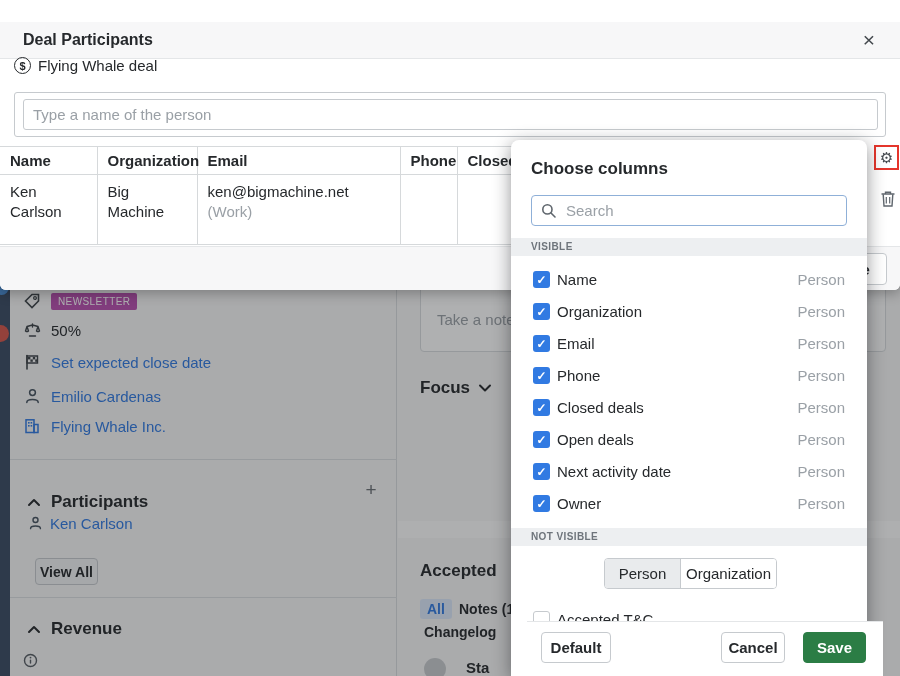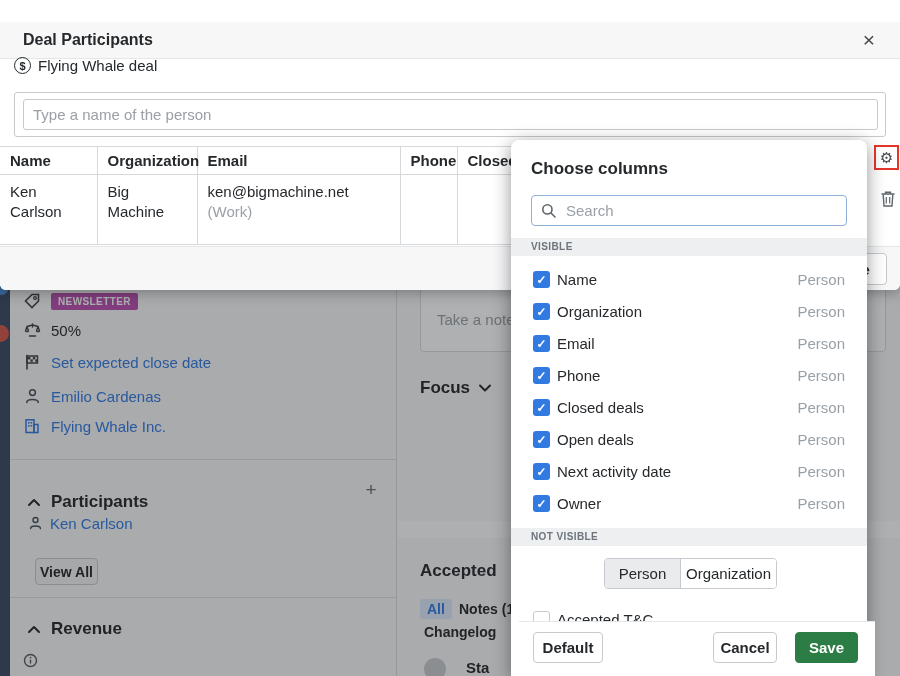--- a/index.html
+++ b/index.html
@@ -8,21 +8,21 @@
   .screen { position:relative; width:900px; height:676px; margin:0 auto; overflow:hidden; background:#fff; }
 
   
   .backdrop { position:absolute; inset:0; background:#f7f7f8; z-index:1; }
   .navrail { position:absolute; left:0; top:0; width:10px; height:676px; background:#3a4a63; overflow:hidden; }
   .nav-dot { position:absolute; border-radius:50%; }
   .leftpanel { position:absolute; left:10px; top:0; width:387px; height:676px; background:#f7f7f8; border-right:1px solid #d9dcdf; }
   .detail-row { position:absolute; left:13px; display:flex; align-items:center; gap:10px; font-size:15px; }
   .detail-row .ic { width:18px; height:18px; display:flex; align-items:center; justify-content:center; }
   .link { color:#317ae2; }
-  .badge-newsletter { background:#b84fb0; color:#fff; font-size:10px; font-weight:bold; letter-spacing:.4px; padding:3px 7px; border-radius:2px;text-align:center; }
+  .badge-newsletter { background:#b84fb0; color:#fff; font-size:10px; font-weight:normal; letter-spacing:.4px; padding:3px 7px; border-radius:2px;text-align:center; }
   .divider { position:absolute; left:0; width:387px; height:1px; background:#dcdfe2; }
   .section-head { position:absolute; left:17px; display:flex; align-items:center; gap:10px; font-size:17px; font-weight:bold; }
   .plus-btn { position:absolute; left:350px; font-size:19px; color:#6b7075; width:22px; text-align:center; }
   .viewall-btn { position:absolute; left:25px; width:63px; height:27px; border:1px solid #c6cace; border-radius:4px; background:#f2f3f4; font-size:14px; font-weight:bold; color:#26292c; display:flex; align-items:center; justify-content:center; }
   .mainarea-notecard { position:absolute; left:420px; top:250px; width:466px; height:102px; background:#fff; border:1px solid #d9dcdf; border-radius:4px; }
   .note-ph { position:absolute; left:16px; top:60px; font-size:15px; color:#9aa0a6; }
   .h-focus { position:absolute; left:420px; top:378px; font-size:17px; font-weight:bold; display:flex; gap:8px; align-items:center; }
   .white-band { position:absolute; left:398px; top:521px; width:502px; height:17px; background:#fdfdfe; }
   .h-history { position:absolute; left:420px; top:561px; font-size:17px; font-weight:bold; }
   .tab-all { position:absolute; left:420px; top:599px; background:#dce9fb; color:#317ae2; font-weight:bold; font-size:14px; padding:2px 7px; border-radius:3px; }
@@ -64,21 +64,21 @@
   .band { position:absolute; left:0; width:100%; height:18px; background:#edeff1; font-size:10px; font-weight:bold; letter-spacing:.4px; color:#6e747b; line-height:18px; padding-left:20px; }
   .col-row { position:absolute; left:0; width:100%; height:32px; }
   .cb { position:absolute; left:22px; top:7px; width:17px; height:17px; border-radius:3px; background:#317ae2; color:#fff; font-size:12px; font-weight:bold; display:flex; align-items:center; justify-content:center; line-height:1; }
   .cb-empty { position:absolute; left:22px; top:7px; width:17px; height:17px; border-radius:3px; background:#fff; border:1.5px solid #c6cace; }
   .col-label { position:absolute; left:46px; top:7px; font-size:15px; }
   .col-group { position:absolute; right:22px; top:7px; font-size:15px; color:#9aa0a6; }
   .seg { position:absolute; left:93px; top:418px; width:173px; height:31px; border:1px solid #c6cace; border-radius:4px; display:flex; overflow:hidden; font-size:15px; }
   .seg > div { display:flex; align-items:center; justify-content:center; cursor:pointer; }
   .seg .seg-person { width:76px; background:#e9ebed; border-right:1px solid #c6cace; }
   .seg .seg-org { flex:1; background:#fff; }
-  .popup-footer { position:absolute; left:8px; top:481px; width:100%; height:55px; background:#fff; border-top:1px solid #e4e6e8; }
+  .popup-footer { position:absolute; left:16px; top:481px; width:100%; height:55px; background:#fff; border-top:1px solid #e4e6e8; }
   .pbtn { position:absolute; top:10px; height:31px; border-radius:4px; font-size:15px; font-weight:bold; display:flex; align-items:center; justify-content:center; cursor:pointer; }
   .pbtn.white { background:#fff; border:1px solid #c6cace; color:#26292c; }
   .btn-default { left:14px; width:70px; }
   .btn-cancel { left:194px; width:64px; }
   .btn-save { left:276px; width:63px; background:#2b7d45; color:#fff; border:1px solid #2b7d45; }
   svg.ic-s { display:block; }
 </style>
 </head>
 <body>
 

